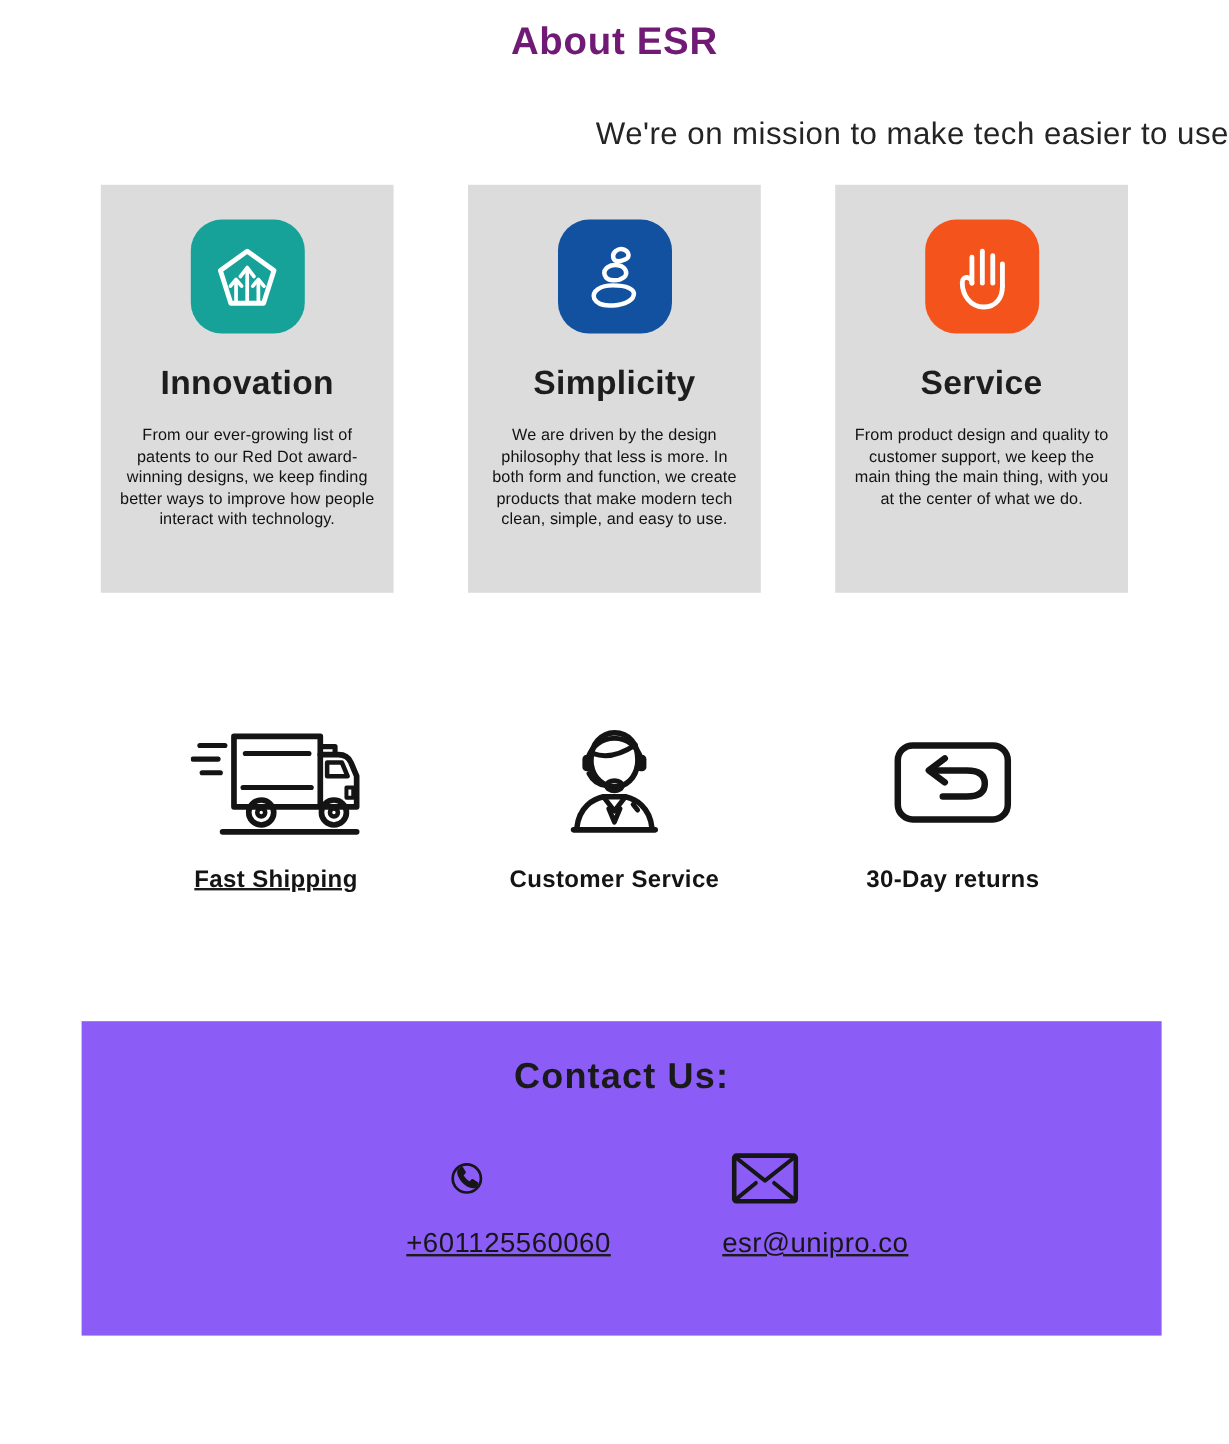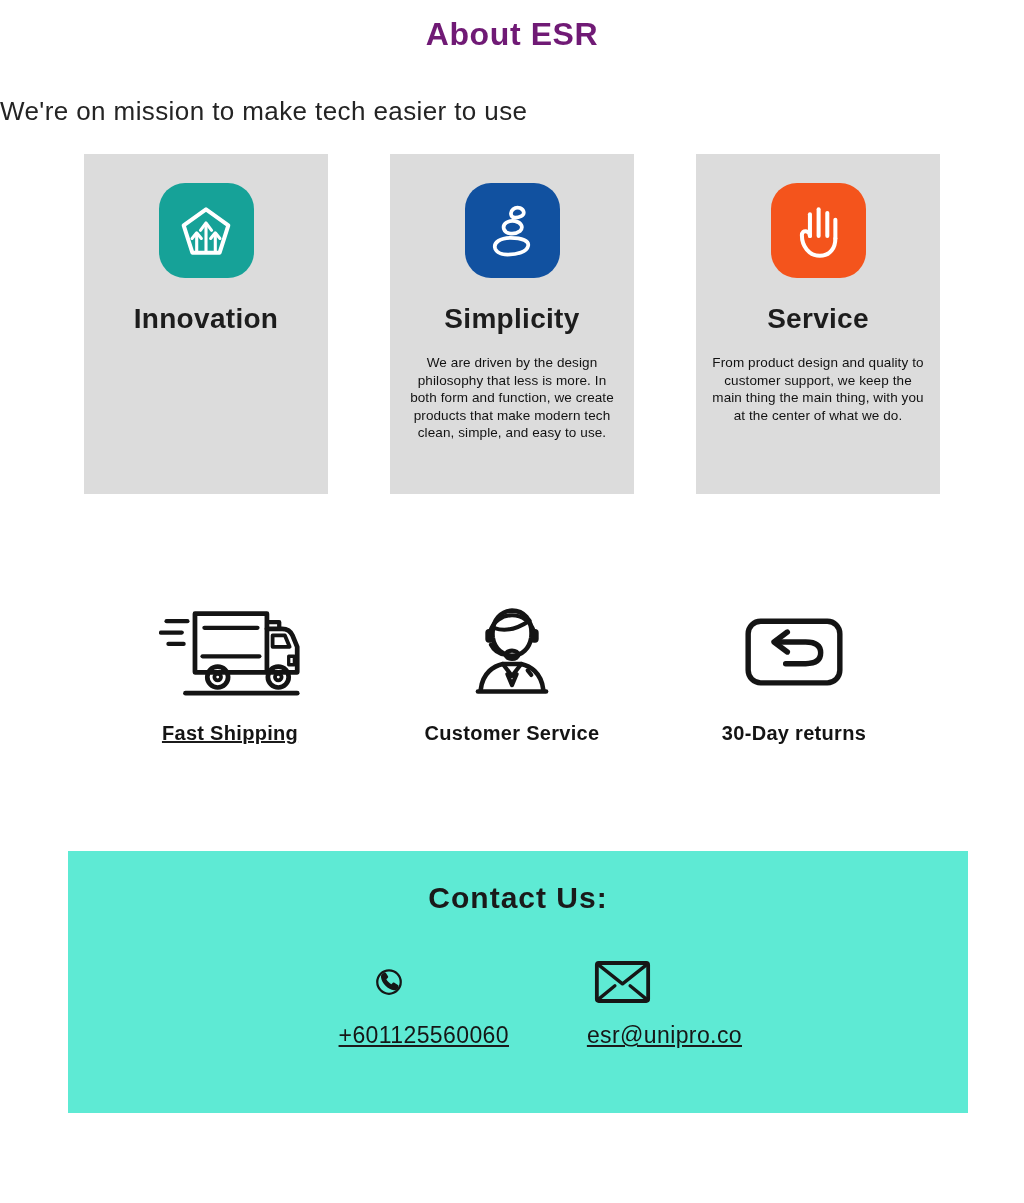--- a/index.html
+++ b/index.html
@@ -14,21 +14,21 @@
   #root { position:relative; width:1024px; height:1203px; }
 
   
   .page-title {
     position:absolute; top:16px; left:0; width:1024px;
     text-align:center; font-size:32px; font-weight:800;
     letter-spacing:.6px; color:#701a75;
   }
   .page-subtitle {
     position:absolute; top:96px; left:0; width:1024px;
-    text-align:left; font-size:26px; font-weight:500;
+    text-align:right; font-size:26px; font-weight:500;
     letter-spacing:.4px; color:#242424;
   }
 
   
   .cards-row {
     position:absolute; top:154px; left:84px; width:968px;
     display:flex; gap:62px;
   }
   .card {
     width:244px; height:340px; background:#dcdcdc;
@@ -61,31 +61,31 @@
     height:104px; display:flex; align-items:center; justify-content:center;
   }
   .feature-label {
     margin-top:18px; font-size:20px; font-weight:700;
     color:#141414; letter-spacing:.3px;
   }
 
   
   .contact {
     position:absolute; top:851px; left:68px;
-    width:900px; height:262px; background:#5eead4;
+    width:900px; height:262px; background:#8b5cf6;
   }
   .contact-title {
     padding-top:30px; text-align:center;
     font-size:30px; font-weight:600; letter-spacing:1px; color:#1a1a1a;
   }
   .contact-col {
     position:absolute; top:104px; width:240px; text-align:right;text-decoration:underline;
   }
   .contact-col.phone { left:201px; }
-  .contact-col.email { left:434px; }
+  .contact-col.email { left:449px; }
   .contact-icon-wrap {
     height:54px; display:flex; align-items:center; justify-content:center;
   }
   .contact-value {
     margin-top:13px; font-size:23px; font-weight:500;
     color:#161616; letter-spacing:.4px;
   }
 
   svg { display:block; }
 </style>
@@ -105,20 +105,21 @@
           <path d="M50 15 L86 41 L72 85 L28 85 L14 41 Z" stroke-width="6.5"></path>
           <path d="M50 81 V39" stroke-width="5"></path>
           <path d="M41 49 L50 37 L59 49" stroke-width="5"></path>
           <path d="M35 81 V55" stroke-width="5"></path>
           <path d="M27.5 62 L35 53 L42.5 62" stroke-width="5"></path>
           <path d="M65 81 V55" stroke-width="5"></path>
           <path d="M57.5 62 L65 53 L72.5 62" stroke-width="5"></path>
         </svg>
       </div>
       <div class="card-title">Innovation</div>
+      <div class="card-text">From our ever-growing list of patents to our Red Dot award-winning designs, we keep finding better ways to improve how people interact with technology.</div>
     </div>
 
     <div class="card">
       <div class="card-icon blue">
         <svg width="62" height="62" viewBox="0 0 100 100" fill="none" stroke="#ffffff" stroke-width="6" stroke-linecap="round" stroke-linejoin="round">
           <path d="M49 25 C46 17 55 10 63 13 C70 16 71 23 65 26 C59 29 51 30 49 25 Z"></path>
           <path d="M37 47 C34 38 45 32 55 34 C65 36 69 44 63 50 C55 56 40 56 37 47 Z"></path>
           <path d="M23 79 C19 68 32 61 48 61 C66 61 78 66 76 74 C74 84 58 88 43 88 C33 88 26 85 23 79 Z"></path>
         </svg>
       </div>

